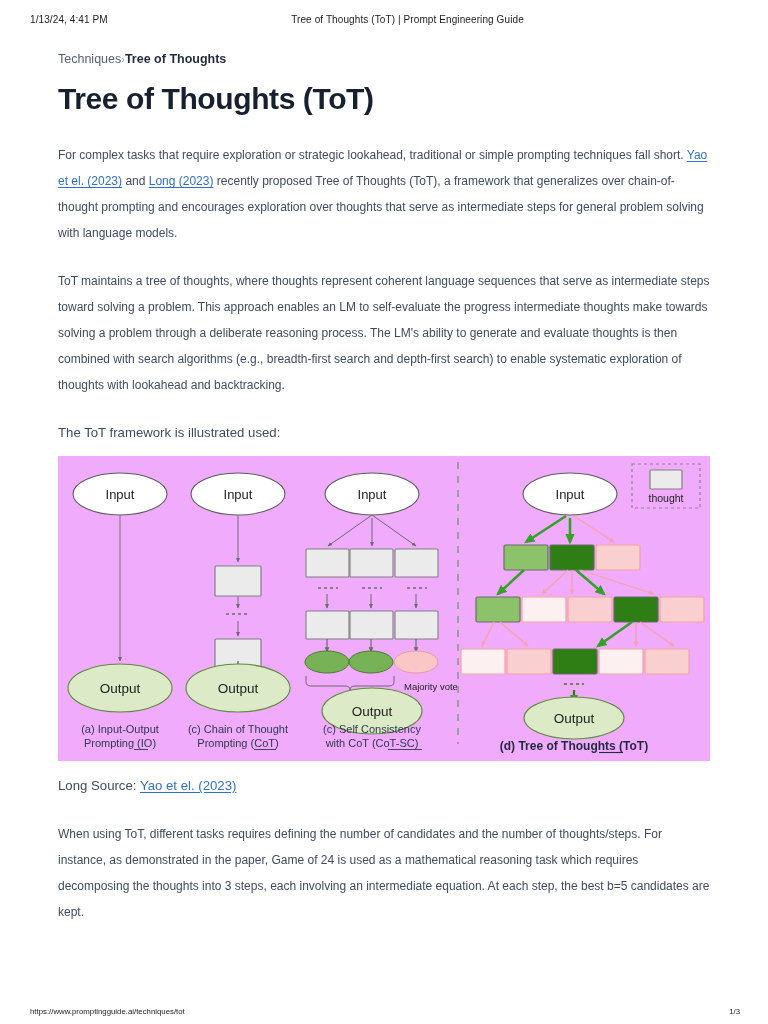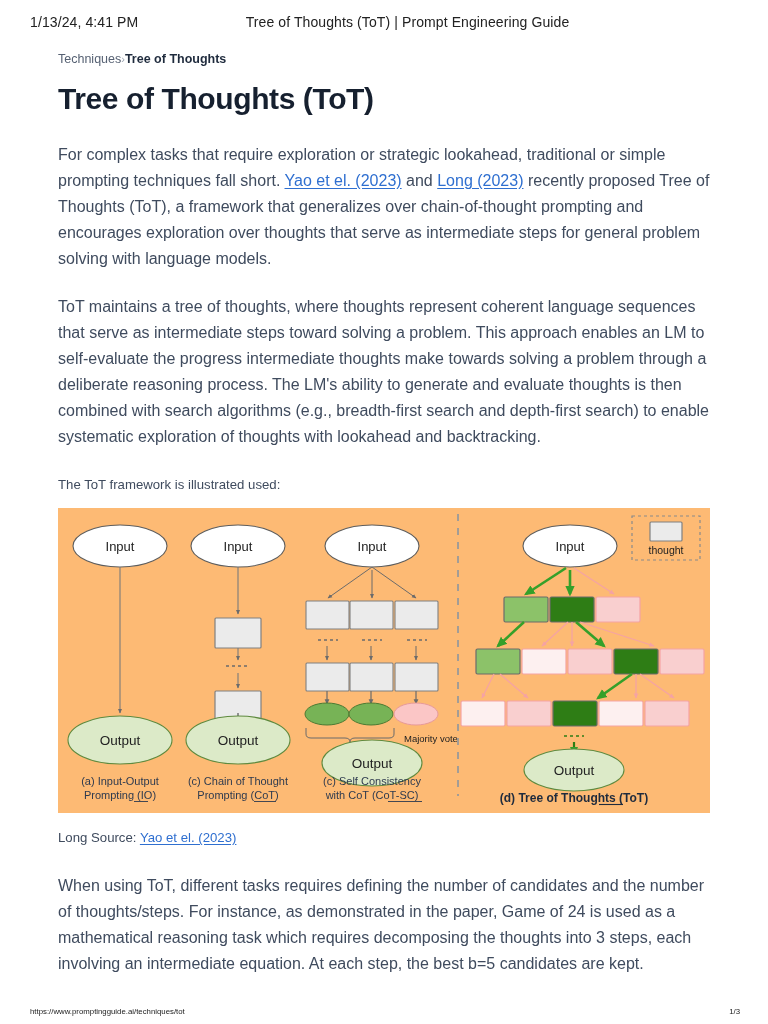--- a/index.html
+++ b/index.html
@@ -9,21 +9,21 @@
     font-family: "Liberation Sans", sans-serif;
     color: #2e3a4e;
     overflow: hidden;
   }
   .page { position: relative; width: 768px; height: 1024px; }
 
   
   .print-header {
     position: absolute; top: 14px; left: 0; width: 768px;
     display: flex; align-items: baseline;
-    font-size: 14px; color: #222; letter-spacing: .1px;
+    font-size: 10px; color: #222; letter-spacing: .1px;
   }
   .print-header .ph-date { margin-left: 30px; white-space: nowrap; }
   .print-header .ph-title {
     position: absolute; left: 0; right: 0; text-align: center;
     white-space: nowrap;
     padding-left: 47px;
   }
 
   
   .content { position: absolute; left: 58px; top: 52px; width: 652px; }
@@ -35,31 +35,31 @@
   .crumb-link { color: #566173; }
   .crumb-sep { color: #9aa3b0; font-size: 11px; }
   .crumb-current { color: #1f2b3d; font-weight: 600; }
 
   h1.page-title {
     font-size: 30px; font-weight: 700; color: #16202f;
     letter-spacing: -0.4px; margin: 6px 0 26px 0;
   }
 
   p.body-text {
-    font-size: 16px; line-height: 26px; color: #3f4b5e;
+    font-size: 12px; line-height: 26px; color: #3f4b5e;
     margin-bottom: 22px;
   }
   a.inline-link {
     color: #2f6fd0; text-decoration: underline; text-underline-offset: 2px;
   }
   p.lead-line { font-size: 13.2px; line-height: 26px; color: #3f4b5e; margin-bottom: 10px; }
   p.img-source { font-size: 13.2px; line-height: 26px; color: #3f4b5e; margin: 12px 0 22px 0; }
 
   
-  .figure-wrap { width: 652px; margin: 4px 0 2px 0; background:#fdba74; }
+  .figure-wrap { width: 652px; margin: 4px 0 2px 0; background:#f0abfc; }
   svg.tot-figure { display: block; width: 652px; height: 305px; }
 
   
   .print-footer {
     position: absolute; bottom: 17px; left: 0; width: 768px;
     font-size: 7.8px; color: #222;
   }
   .pf-url { position: absolute; left: 30px; }
   .pf-page { position: absolute; right: 28px; }
 </style>

